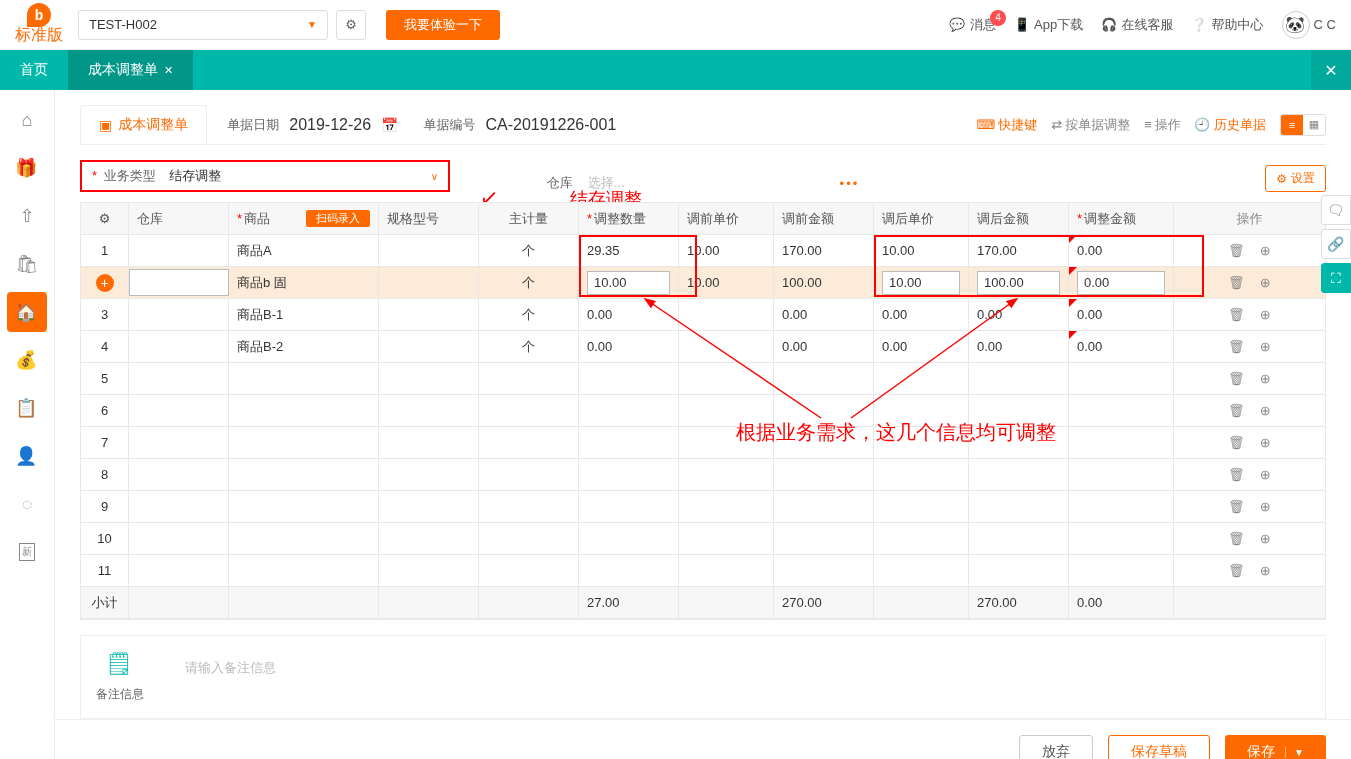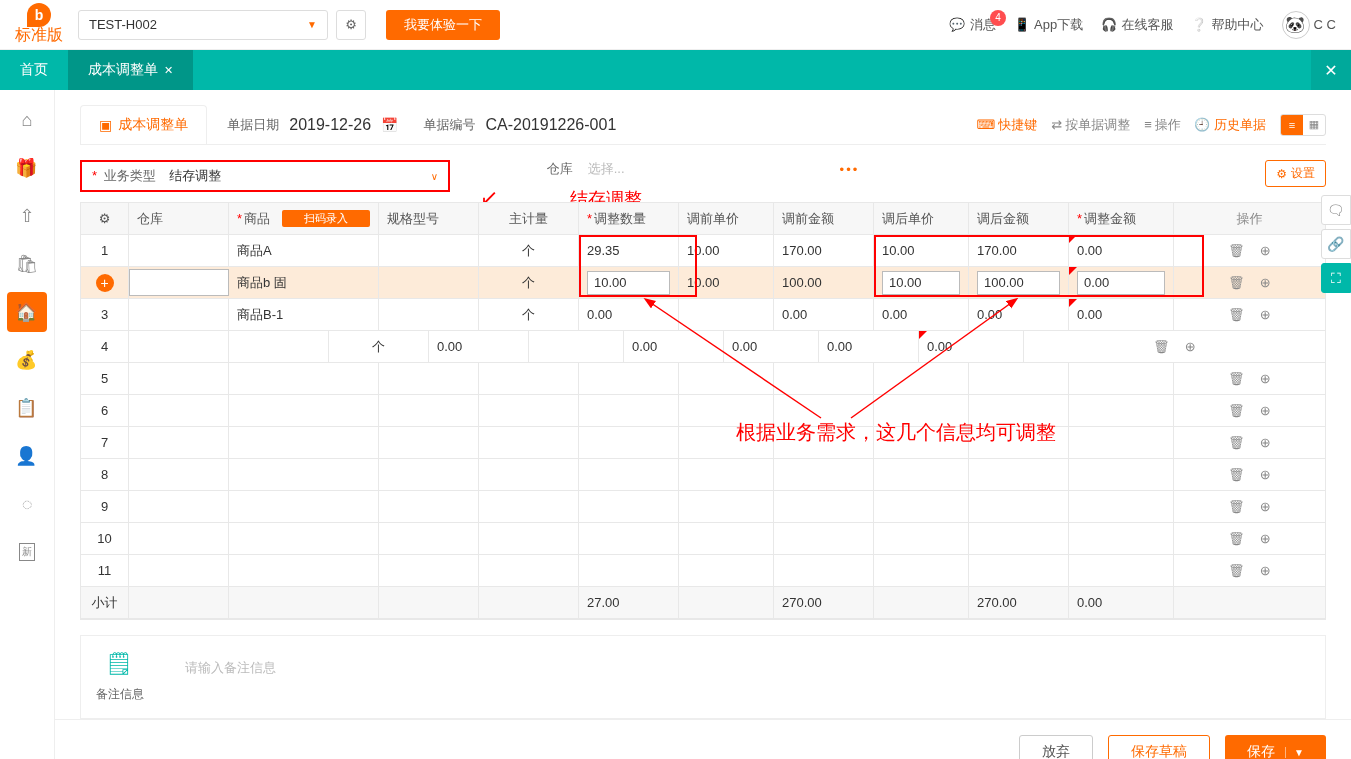--- a/index.html
+++ b/index.html
@@ -46,21 +46,21 @@
 .doc-meta .val { font-size: 16px; color: #333; }
 .cal-icon { color: #ff6a00; }
 .doc-actions { margin-left: auto; display: flex; align-items: center; gap: 14px; font-size: 13px; color: #888; }
 .doc-act { display: flex; align-items: center; gap: 3px; }
 .doc-act.orange { color: #ff6a00; }
 .view-toggle { display: flex; border: 1px solid #ddd; border-radius: 3px; overflow: hidden; }
 .vt { width: 22px; height: 20px; display: flex; align-items: center; justify-content: center; font-size: 11px; }
 .vt.active { background: #ff6a00; color: #fff; }
 
 
-.filter-row { display: flex; align-items: flex-start; padding: 15px 0 10px 0; position: relative; }
+.filter-row { display: flex; align-items: flex-end; padding: 15px 0 10px 0; position: relative; }
 .filter-box { display: flex; align-items: center; justify-content: space-between; padding: 5px 10px; height: 32px; }
 .filter-box .star { color: red; margin-right: 3px; }
 .filter-box .lbl { color: #666; margin-right: 10px; }
 .filter-box .val { color: #333; }
 .filter-box .chev { color: #ff6a00; font-size: 10px; }
 .redbox { border: 2px solid red; }
 .filter-center { position: absolute; left: 50%; transform: translateX(-50%); display: flex; align-items: center; gap: 15px; }
 .filter-center .lbl { color: #666; }
 .filter-center .ph { color: #bbb; }
 .dots { color: #ff6a00; letter-spacing: 2px; }
@@ -82,21 +82,21 @@
 .c-spec { width: 100px; }
 .c-unit { width: 100px; justify-content: center; }
 .c-qty { width: 100px; }
 .c-pre-price { width: 95px; }
 .c-pre-amt { width: 100px; }
 .c-post-price { width: 95px; }
 .c-post-amt { width: 100px; }
 .c-adj { width: 105px; position: relative; }
 .c-op { flex: 1; justify-content: center; gap: 15px; color: #888; }
 .star-red { color: red; margin-right: 2px; }
-.scan-btn { background: #ff6a00; color: #fff; font-size: 11px; padding: 1px 22px; border-radius: 2px; margin-left: auto; }
+.scan-btn { background: #ff6a00; color: #fff; font-size: 11px; padding: 1px 10px; border-radius: 2px; margin-left: auto; }
 .t-row.hl { background: #fdebd9; }
 .t-row.hl .c-wh { background: #fff; border: 1px solid #bbb; margin: 2px 0; }
 .add-badge { width: 18px; height: 18px; border-radius: 50%; background: #ff6a00; color: #fff; display: flex; align-items: center; justify-content: center; font-size: 14px; }
 .cell-input { border: 1px solid #bbb; height: 24px; width: 100%; padding: 0 6px; display: flex; align-items: center; background: #fff; }
 .tri-red { position: absolute; top: 0; left: 0; width: 0; height: 0; border-top: 8px solid red; border-right: 8px solid transparent; }
 .t-foot { background: #f7f7f7; font-weight: 500; }
 .redbox2 { border: 2px solid red; position: absolute; pointer-events: none; z-index: 5; }
 
 
 svg.anno-svg { position: absolute; pointer-events: none; z-index: 6; }
@@ -360,20 +360,21 @@
                 <span>0.00</span>
               </div>
               <div class="t-cell c-op">
                 <span>🗑</span>
                 <span>⊕</span>
               </div>
             </div>
             <div class="t-row">
               <div class="t-cell c-idx">4</div>
               <div class="t-cell c-wh"></div>
+              <div class="t-cell c-prod">商品B-2</div>
               <div class="t-cell c-spec"></div>
               <div class="t-cell c-unit">个</div>
               <div class="t-cell c-qty">0.00</div>
               <div class="t-cell c-pre-price"></div>
               <div class="t-cell c-pre-amt">0.00</div>
               <div class="t-cell c-post-price">0.00</div>
               <div class="t-cell c-post-amt">0.00</div>
               <div class="t-cell c-adj">
                 <div class="tri-red"></div>
                 <span>0.00</span>

